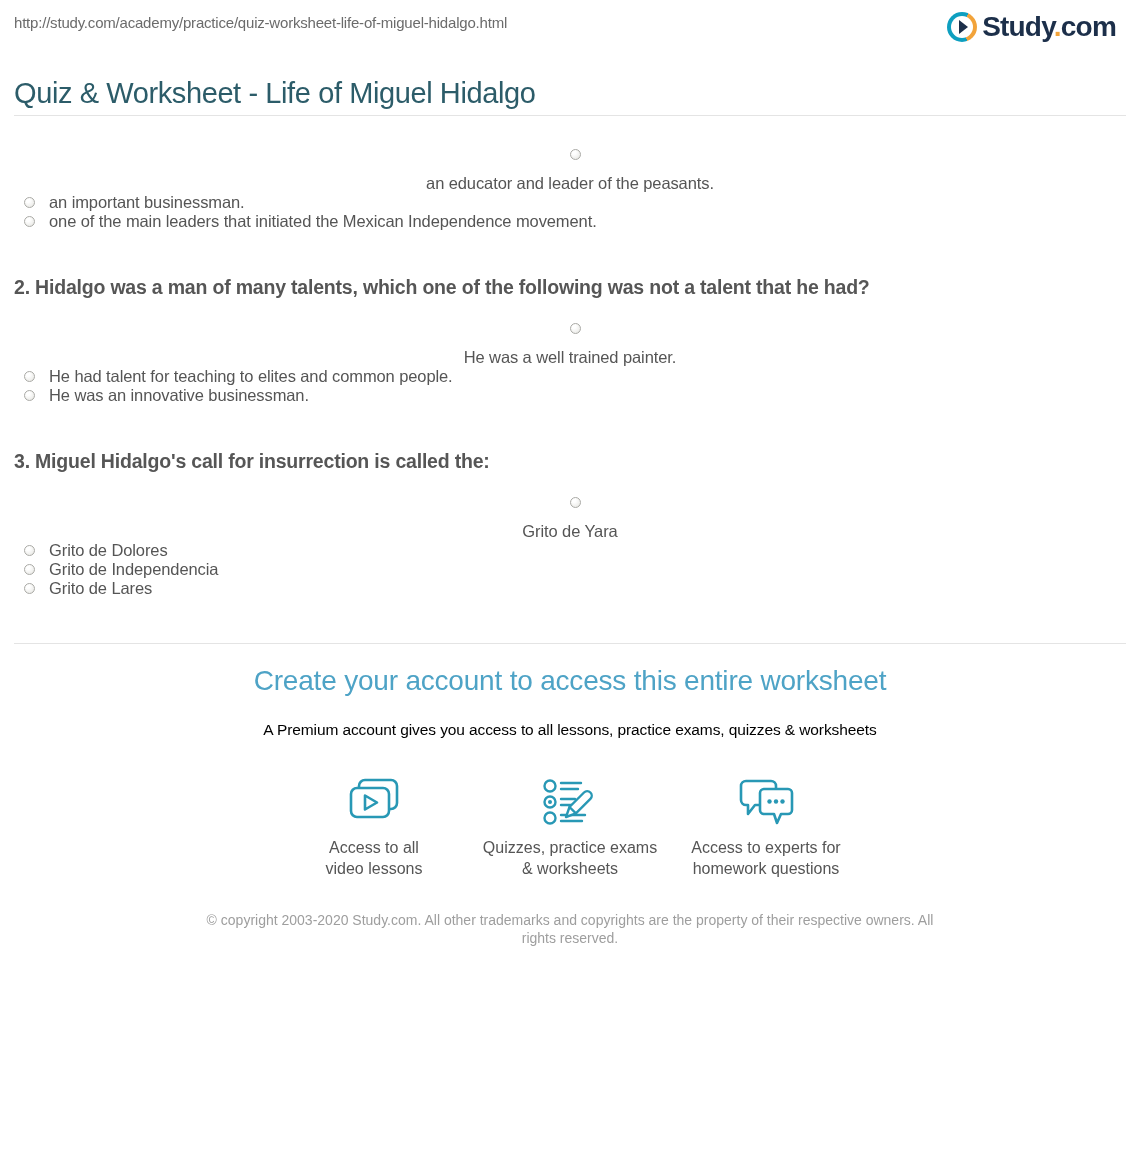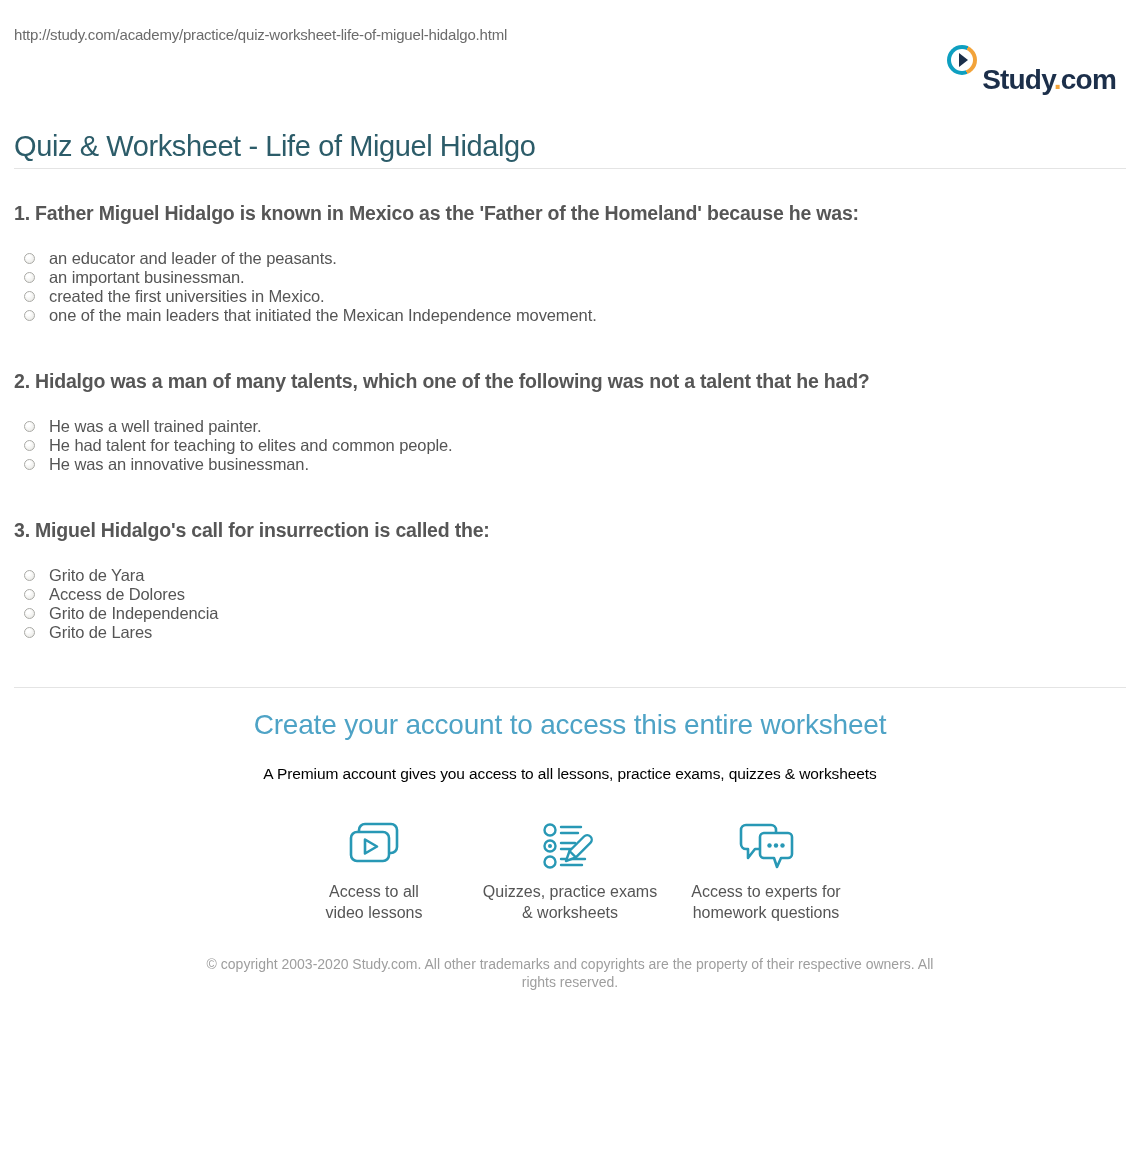--- a/index.html
+++ b/index.html
@@ -8,21 +8,21 @@
     width: 1140px;
     font-family: "Liberation Sans", sans-serif;
     color: #555555;
   }
 
   
   .header {
     display: flex;
     justify-content: space-between;
     align-items: flex-start;
-    padding: 23px 24px 0 14px;
+    padding: 11px 24px 0 14px;
   }
   .url-text {
     font-size: 15px;
     color: #6b6b6b;
     letter-spacing: -0.2px;
     padding-top: 3px;
   }
   .logo {
     display: flex;
     align-items: center;
@@ -49,21 +49,20 @@
     left: 12px; top: 8px;
     border-left: 9px solid #1c2f4a;
     border-top: 7px solid transparent;
     border-bottom: 7px solid transparent;
   }
   .logo-text {
     font-size: 28px;
     font-weight: bold;
     color: #1c2f4a;
     letter-spacing: -0.8px;
-    margin-top: 41px;
   }
   .logo-dot { color: #f2a33a; }
 
   
   .page-title {
     margin: 34px 14px 5px 14px;
     font-size: 29px;
     font-weight: normal;
     letter-spacing: -0.4px;
     color: #2c5c69;
@@ -83,21 +82,21 @@
     font-weight: bold;
     letter-spacing: -0.2px;
     color: #565656;
   }
   .option {
     display: flex;
     align-items: center;
     gap: 14px;
     cursor: pointer;
   }
-  .option:first-of-type { margin-top: 24px; }
+  .option:first-of-type { margin-top: 24px; flex-direction: column; }
   .radio {
     width: 11px; height: 11px;
     flex: 0 0 auto;
     border: 1px solid #aaaaa6;
     border-radius: 50%;
     background: radial-gradient(circle at 35% 30%, #ffffff 20%, #e9e9e5 85%);
     margin-left: 10px;
   }
   .opt-label {
     font-size: 16.5px;
@@ -158,32 +157,27 @@
     <span class="logo-text"><span>Study</span><span class="logo-dot">.</span><span>com</span></span>
   </div>
 </div>
 
 <h1 class="page-title">Quiz &amp; Worksheet - Life of Miguel Hidalgo</h1>
 <hr class="rule">
 
 <div class="quiz">
 
   <section class="question">
-    <h2 class="q-text">1. Father Miguel Hidalgo is known in Mexico as the 'Father of the Homeland' because he was:</h2>
     <div class="option">
       <span class="radio"></span>
       <span class="opt-label">an educator and leader of the peasants.</span>
     </div>
     <div class="option">
       <span class="radio"></span>
       <span class="opt-label">an important businessman.</span>
-    </div>
-    <div class="option">
-      <span class="radio"></span>
-      <span class="opt-label">created the first universities in Mexico.</span>
     </div>
     <div class="option">
       <span class="radio"></span>
       <span class="opt-label">one of the main leaders that initiated the Mexican Independence movement.</span>
     </div>
   </section>
 
   <section class="question">
     <h2 class="q-text">2. Hidalgo was a man of many talents, which one of the following was not a talent that he had?</h2>
     <div class="option">
@@ -201,21 +195,21 @@
   </section>
 
   <section class="question">
     <h2 class="q-text">3. Miguel Hidalgo's call for insurrection is called the:</h2>
     <div class="option">
       <span class="radio"></span>
       <span class="opt-label">Grito de Yara</span>
     </div>
     <div class="option">
       <span class="radio"></span>
-      <span class="opt-label">Access de Dolores</span>
+      <span class="opt-label">Grito de Dolores</span>
     </div>
     <div class="option">
       <span class="radio"></span>
       <span class="opt-label">Grito de Independencia</span>
     </div>
     <div class="option">
       <span class="radio"></span>
       <span class="opt-label">Grito de Lares</span>
     </div>
   </section>

